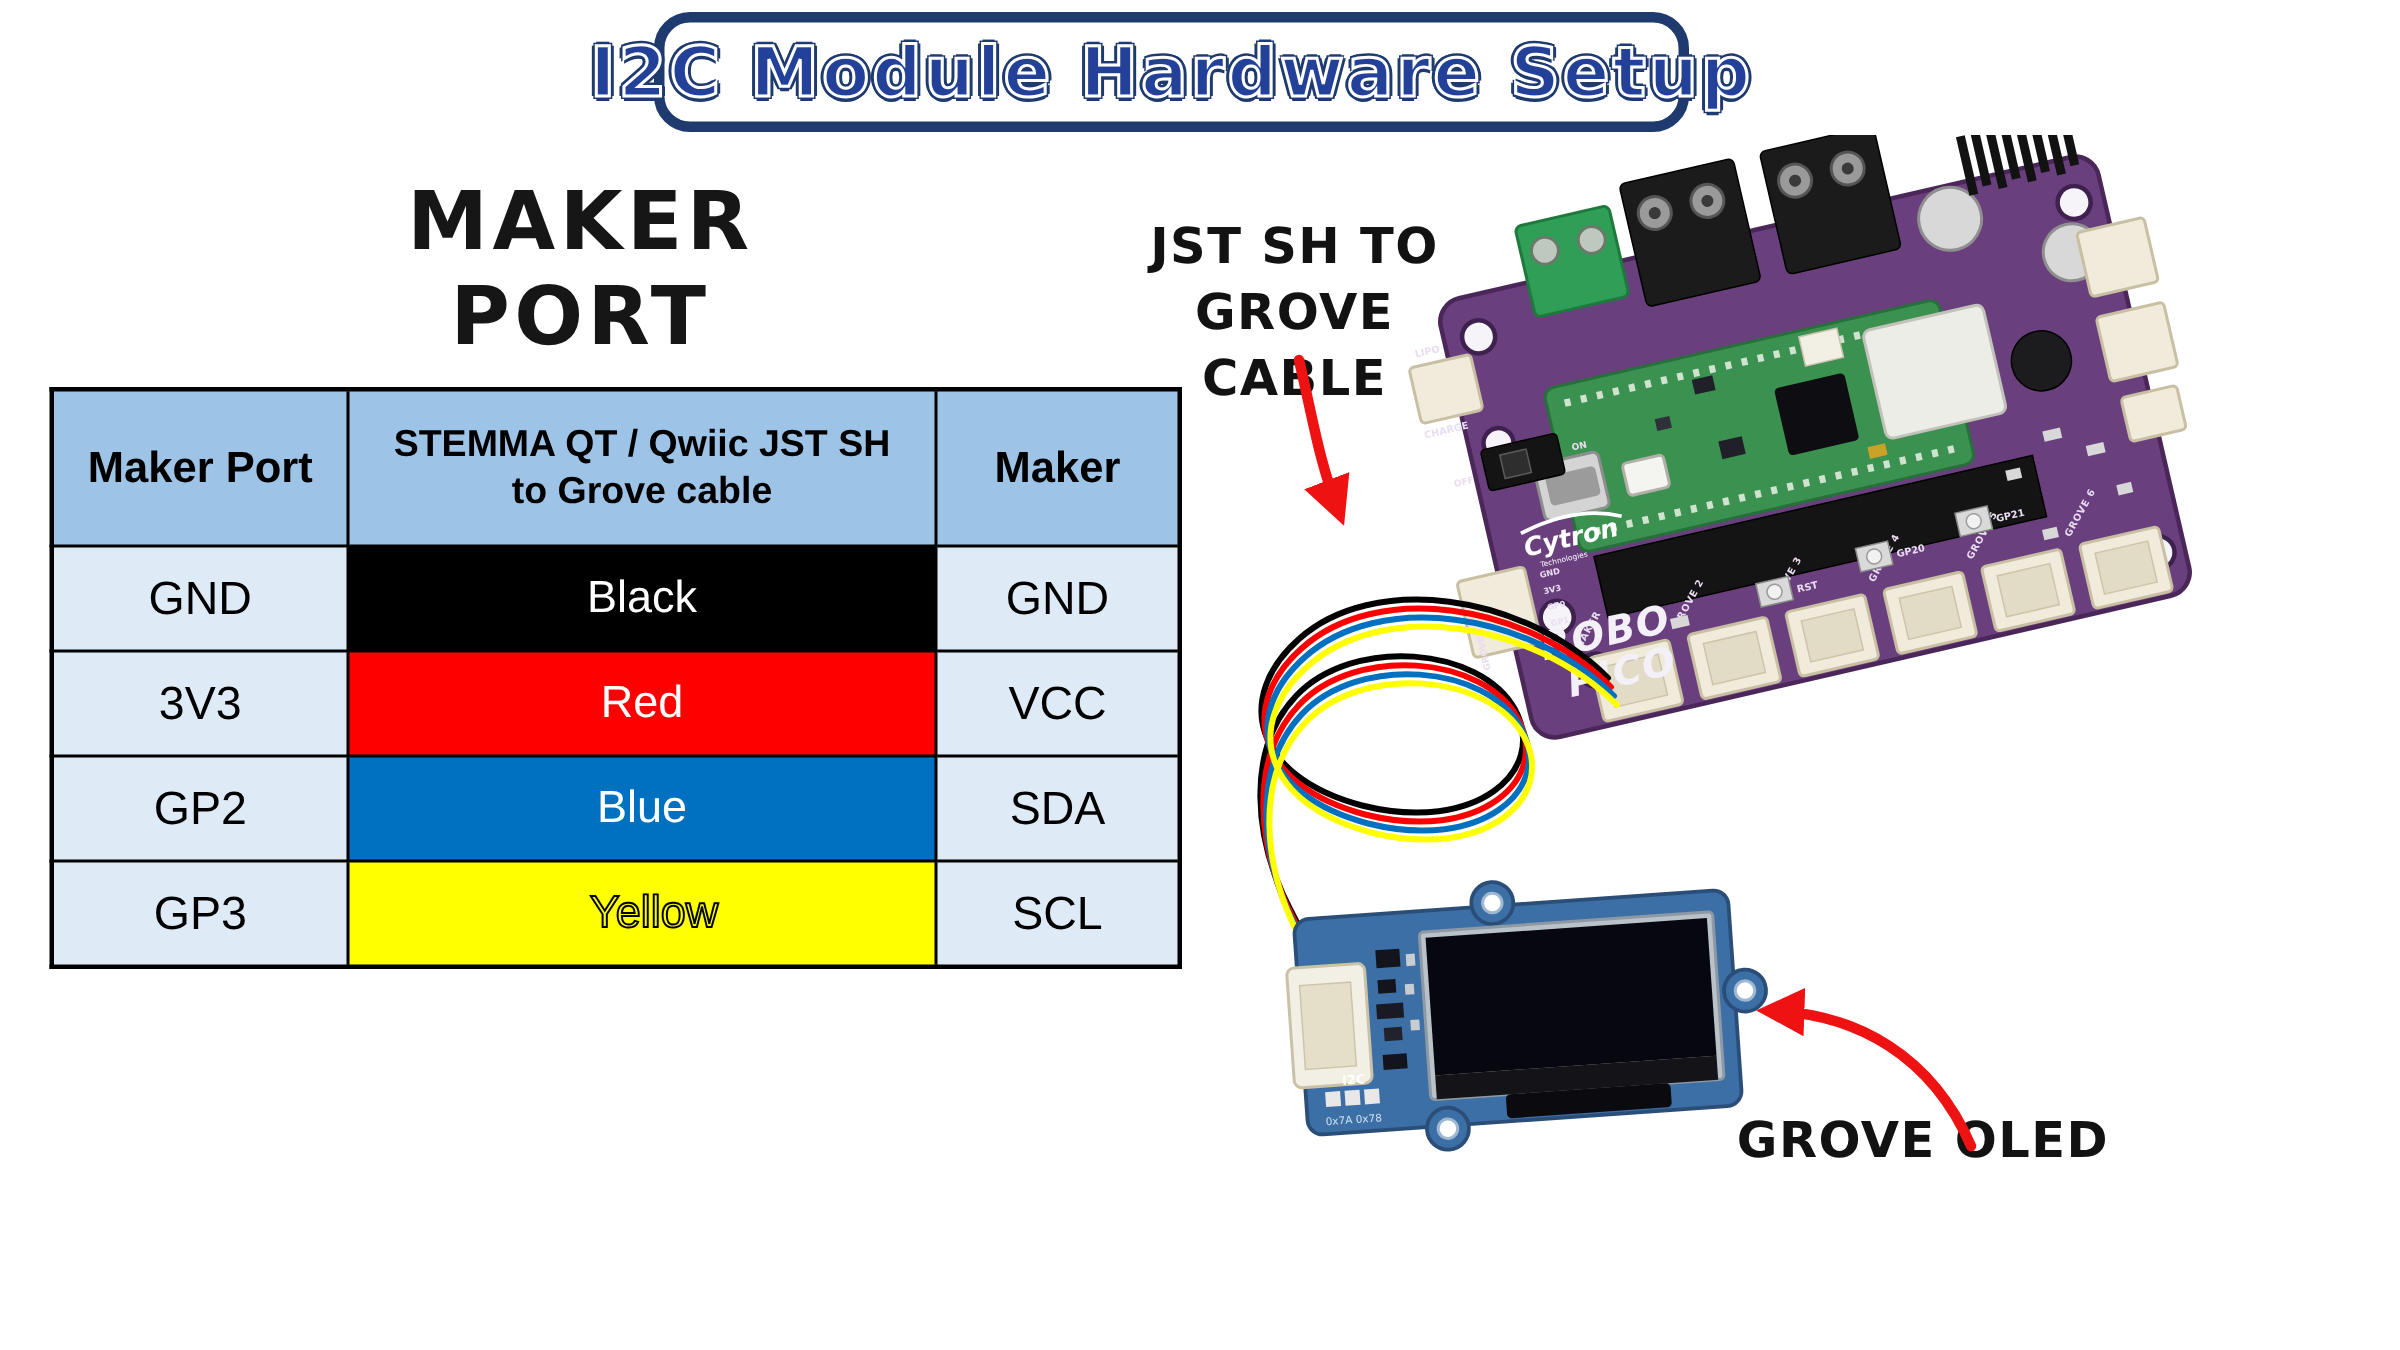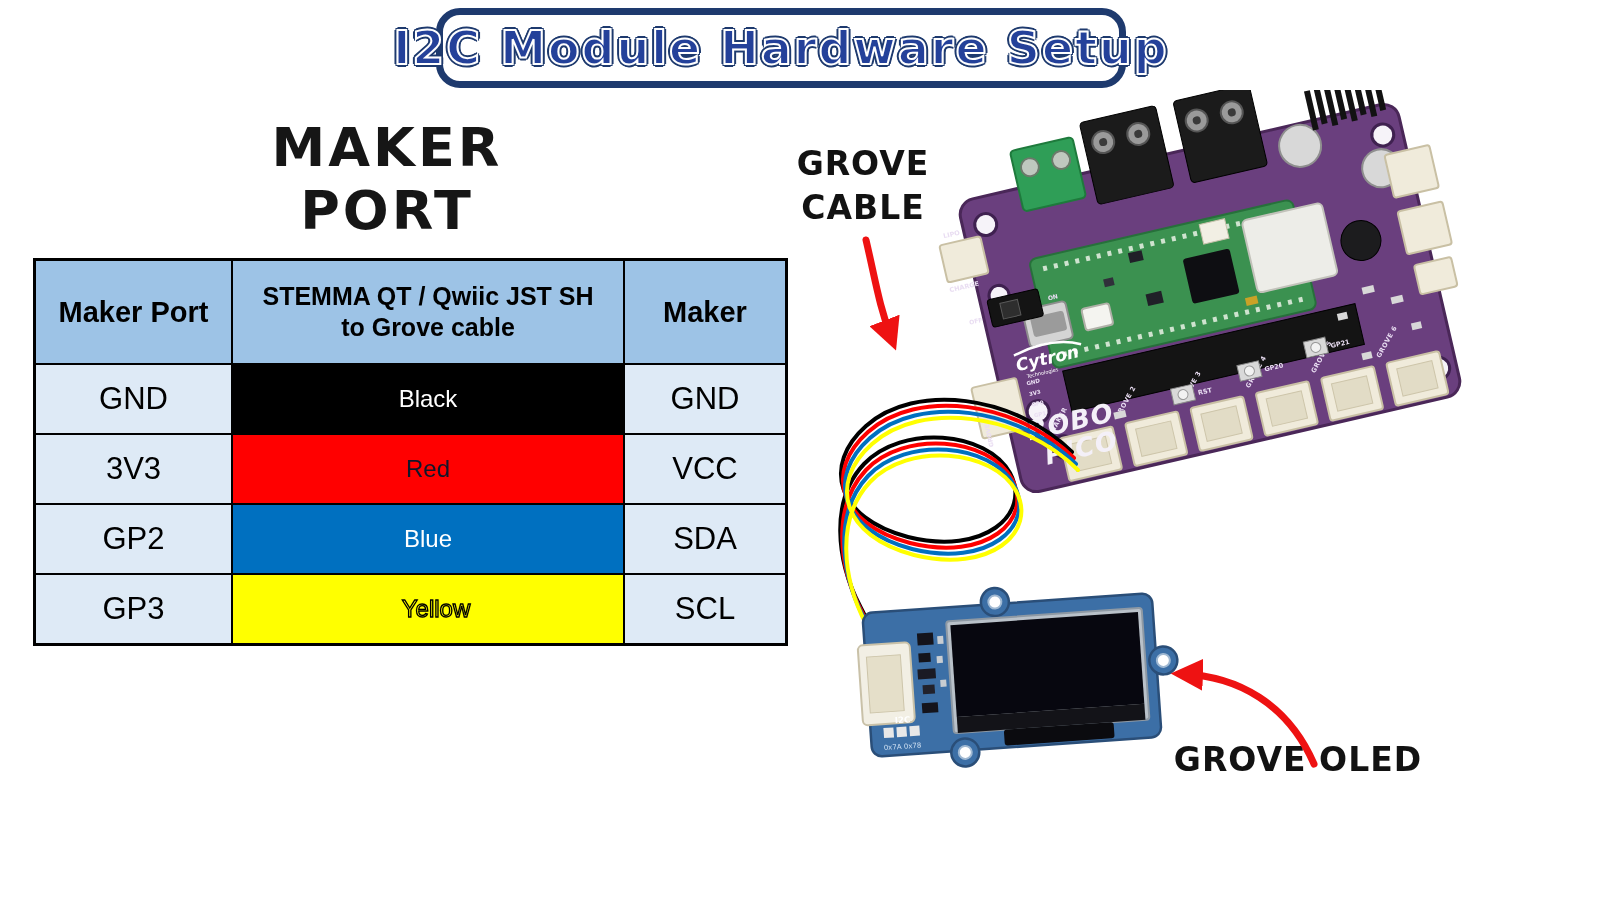--- a/index.html
+++ b/index.html
@@ -14,73 +14,74 @@
               -webkit-text-stroke:2px #ffffff;
               text-shadow:3px 0 0 #1E3A6E,-3px 0 0 #1E3A6E,0 3px 0 #1E3A6E,0 -3px 0 #1E3A6E,
                           2px 2px 0 #1E3A6E,-2px 2px 0 #1E3A6E,2px -2px 0 #1E3A6E,-2px -2px 0 #1E3A6E;
               white-space:nowrap;}
 
   
   .maker-port-heading{position:absolute;left:197px;top:116px;width:380px;text-align:center;
                       font-size:54px;font-weight:bold;letter-spacing:3px;color:#161616;}
   .annot{position:absolute;font-weight:bold;color:#121212;text-align:center;letter-spacing:1px;}
   .annot-jst{left:738px;top:142px;width:250px;font-size:33px;line-height:1.33;}
-  .annot-oled{left:1152px;top:740px;width:260px;font-size:33px;margin-left:16px;}
+  .annot-oled{left:1152px;top:740px;width:260px;font-size:33px;}
 
   
   .wiring-table{position:absolute;left:33px;top:258px;border-collapse:collapse;
                 font-family:"Liberation Sans",sans-serif;table-layout:fixed;}
   .wiring-table th,.wiring-table td{border:2px solid #000;text-align:center;vertical-align:middle;
                 padding:0;}
   .wiring-table{border:3px solid #000;}
   .wiring-table th{background:#9DC3E6;color:#000;height:102px;font-weight:bold;}
   .wiring-table td{background:#DEEAF6;color:#000;height:68px;font-size:31px;font-weight:normal;}
   .col-port{width:195px;}
   .col-cable{width:350px;}
   .col-module{width:160px;}
   th.col-port,th.col-module{font-size:29px;}
   th.col-cable{font-size:25px;line-height:1.25;padding:0 20px;}
-  td.cable-cell{font-size:24px;}
+  td.cable-cell{font-size:30px;}
   td.cable-cell.outlined{-webkit-text-stroke:1.3px #000;text-shadow:0 0 1px #000;padding-left:16px;}
 
   
   .photo-overlay{position:absolute;left:780px;top:90px;width:700px;height:720px;}
   .photo-overlay text{font-family:"DejaVu Sans",sans-serif;}
 </style>
 </head>
 <body>
 
 <div id="canvas">
 
   <div class="title-box">
     <span class="title-text">I2C Module Hardware Setup</span>
   </div>
 
   <div class="maker-port-heading">MAKER PORT</div>
 
   <div class="annot annot-jst">
+    <div>JST SH TO</div>
     <div>GROVE CABLE</div>
   </div>
   <div class="annot annot-oled">GROVE OLED</div>
 
   <table class="wiring-table">
     <tbody>
         <tr>
       <th class="col-port">Maker Port</th>
       <th class="col-cable">STEMMA QT / Qwiic JST SH to Grove cable</th>
       <th class="col-module">Maker</th>
     </tr>
     <tr>
       <td>GND</td>
       <td class="cable-cell" style="background-color: rgb(0, 0, 0); color: rgb(255, 255, 255);">Black</td>
       <td>GND</td>
     </tr>
     <tr>
       <td>3V3</td>
-      <td class="cable-cell" style="background-color: rgb(255, 0, 0); color: #0f172a;">Red</td>
+      <td class="cable-cell" style="background-color: rgb(255, 0, 0); color: #ffffff;">Red</td>
       <td>VCC</td>
     </tr>
     <tr>
       <td>GP2</td>
       <td class="cable-cell" style="background-color: rgb(0, 112, 192); color: #ffffff;">Blue</td>
       <td>SDA</td>
     </tr>
     <tr>
       <td>GP3</td>
       <td class="cable-cell outlined" style="background-color: rgb(255, 255, 0); color: rgb(255, 255, 0);">Yellow</td>

